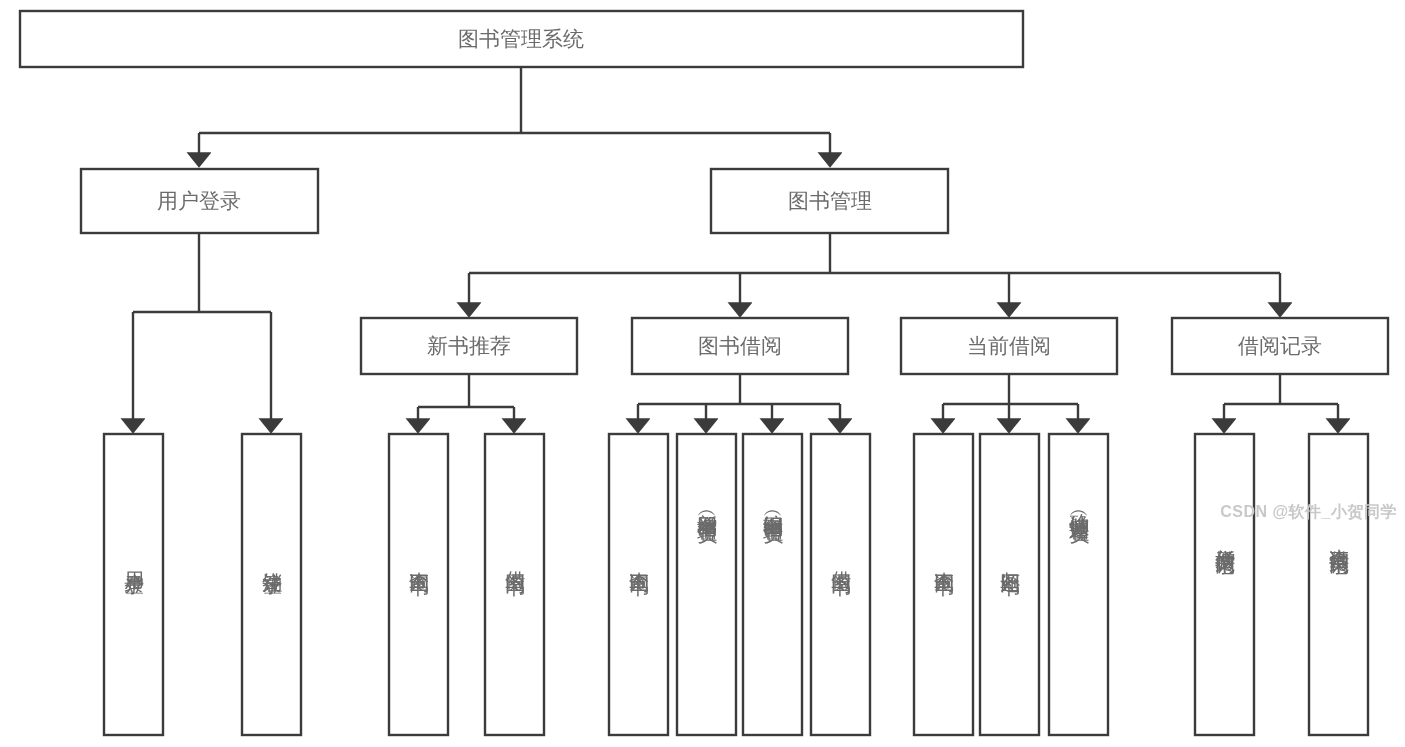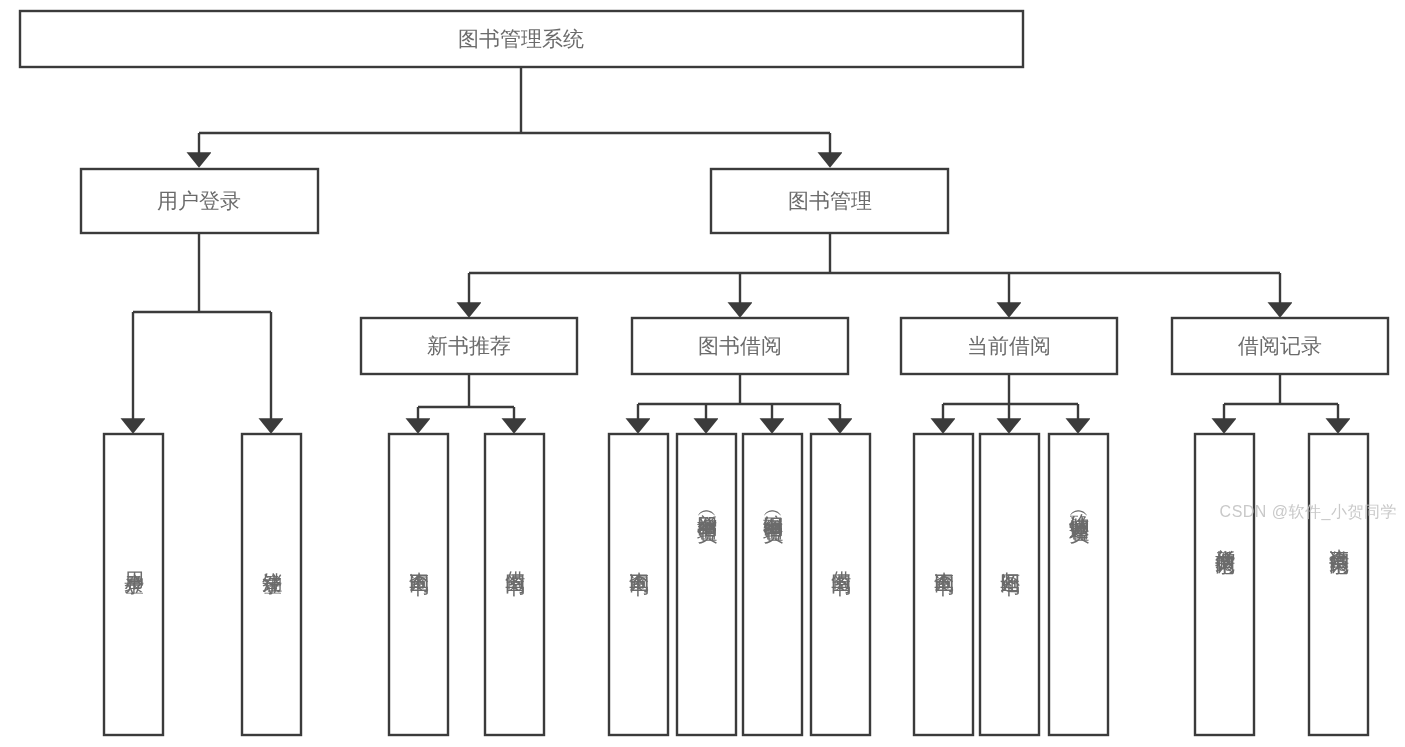--- a/index.html
+++ b/index.html
@@ -23,20 +23,21 @@
   .node-label.vertical{font-size:20px;}
   .watermark{
     position:absolute;
     right:8px;bottom:4px;
     font-family:"Liberation Sans","DejaVu Sans",sans-serif;
     font-size:16px;
     color:#c9c9c9;
     letter-spacing:.5px;
     white-space:nowrap;
     user-select:none;
+    font-weight:bold;
   }
 </style>
 </head>
 <body>
 
 <div id="diagram-root">
 
   <svg class="flow" viewBox="0 0 1405 747" xmlns="http://www.w3.org/2000/svg">
     <defs>
       <marker id="arrowhead" markerWidth="9" markerHeight="11" refX="3.2" refY="5.2" orient="auto" markerUnits="strokeWidth">

